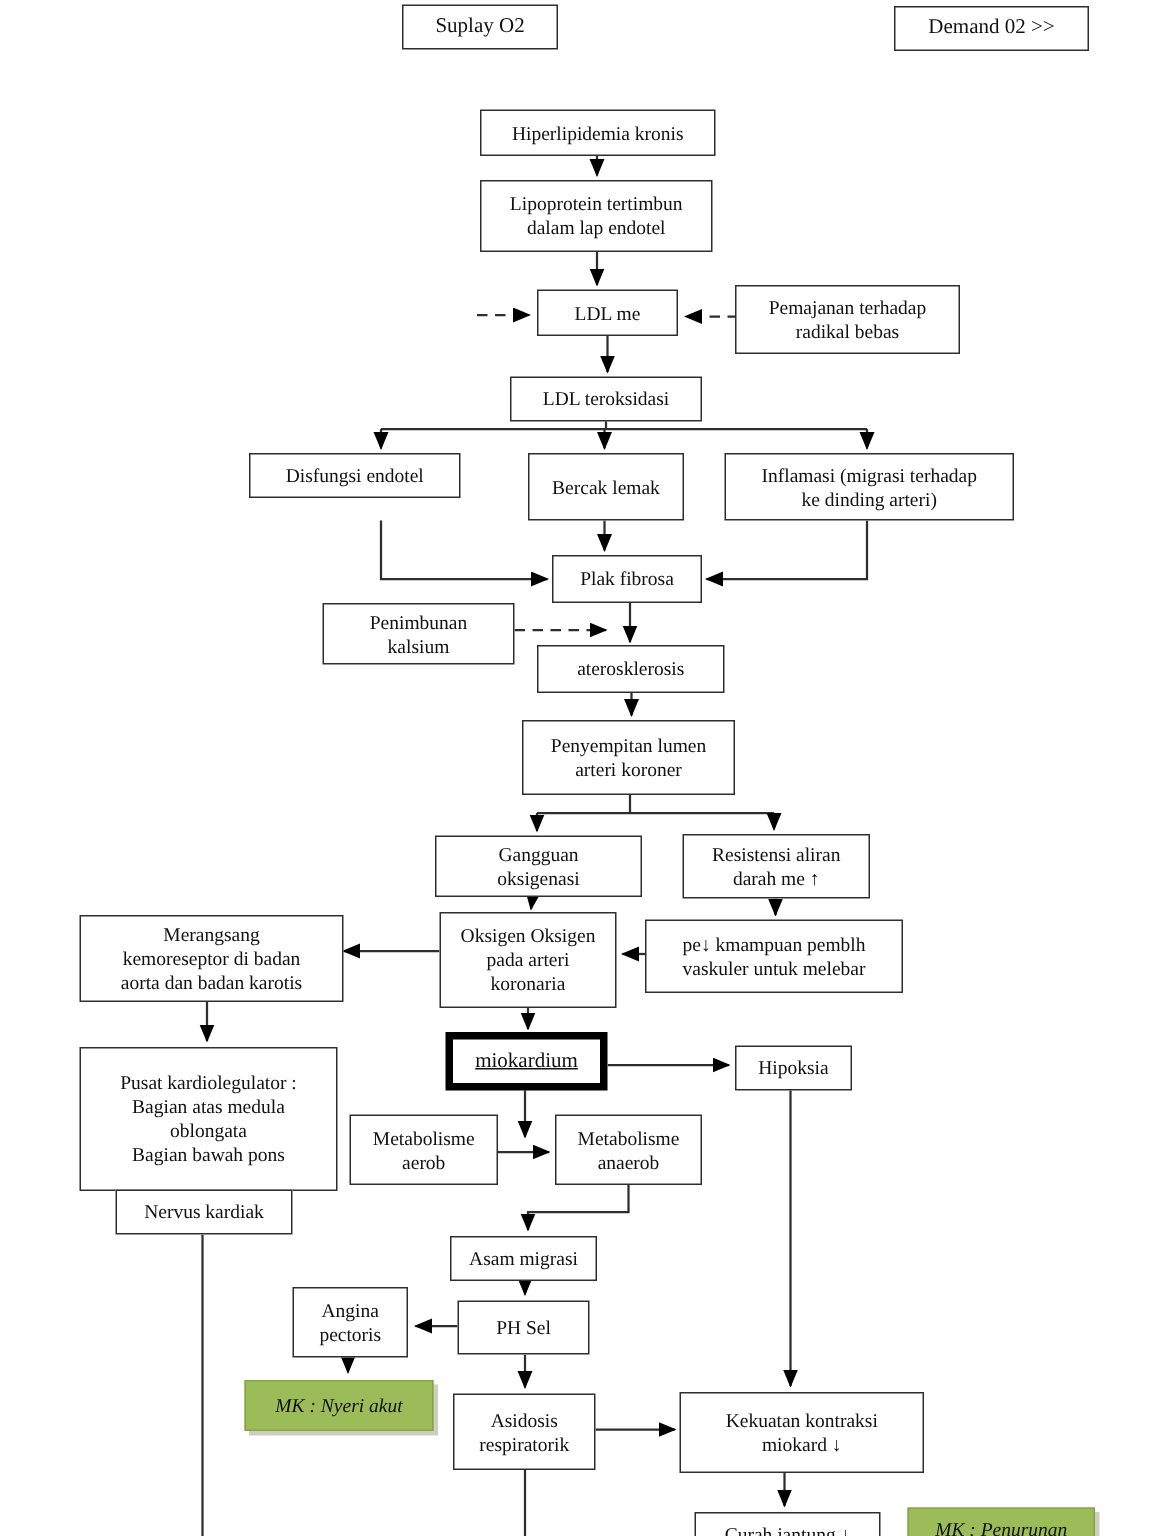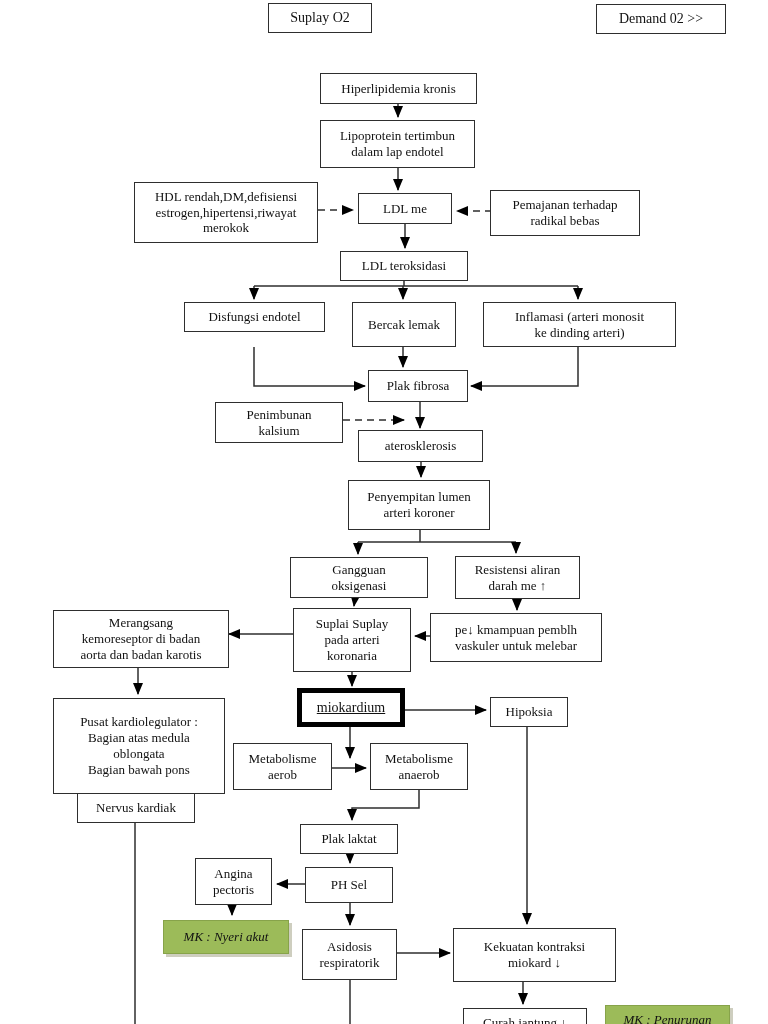--- a/index.html
+++ b/index.html
@@ -73,68 +73,65 @@
     <line x1="523" y1="982" x2="523" y2="1004" marker-end="url(#ah)"></line>
     <line x1="350" y1="980" x2="350" y2="1024"></line>
   </svg>
 
   <div class="box toplabel" style="left:268px;top:3px;width:104px;height:27px">Suplay O2</div>
   <div class="box toplabel" style="left:596px;top:4px;width:130px;height:29px">Demand 02 &gt;&gt;</div>
 
   <div class="box" style="left:320px;top:73px;width:157px;height:31px">Hiperlipidemia kronis</div>
   <div class="box" style="left:320px;top:120px;width:155px;height:48px">Lipoprotein tertimbun
 dalam lap endotel</div>
-  <div class="box" style="left:134px;top:182px;width:184px;height:61px">HDL rendah,DM,defisiensi
-estrogen,hipertensi,riwayat
-merokok</div>
   <div class="box" style="left:358px;top:193px;width:94px;height:31px">LDL me</div>
   <div class="box" style="left:490px;top:190px;width:150px;height:46px">Pemajanan terhadap
 radikal bebas</div>
   <div class="box" style="left:340px;top:251px;width:128px;height:26px">LDL teroksidasi</div>
 
-  <div class="box" style="left:184px;top:302px;width:141px;height:29px">Disfungsi endotel</div>
+  <div class="box" style="left:166px;top:302px;width:141px;height:29px">Disfungsi endotel</div>
   <div class="box" style="left:352px;top:302px;width:104px;height:45px">Bercak lemak</div>
-  <div class="box" style="left:483px;top:302px;width:193px;height:45px">Inflamasi (arteri monosit
+  <div class="box" style="left:483px;top:302px;width:193px;height:45px">Inflamasi (migrasi terhadap
 ke dinding arteri)</div>
 
   <div class="box" style="left:368px;top:370px;width:100px;height:32px">Plak fibrosa</div>
   <div class="box" style="left:358px;top:430px;width:125px;height:32px">aterosklerosis</div>
   <div class="box" style="left:215px;top:402px;width:128px;height:41px">Penimbunan
 kalsium</div>
   <div class="box" style="left:348px;top:480px;width:142px;height:50px">Penyempitan lumen
 arteri koroner</div>
 
   <div class="box" style="left:290px;top:557px;width:138px;height:41px">Gangguan
 oksigenasi</div>
   <div class="box" style="left:455px;top:556px;width:125px;height:43px">Resistensi aliran
 darah me ↑</div>
 
   <div class="box" style="left:53px;top:610px;width:176px;height:58px">Merangsang
 kemoreseptor di badan
 aorta dan badan karotis</div>
-  <div class="box" style="left:293px;top:608px;width:118px;height:64px">Suplai Suplay
+  <div class="box" style="left:293px;top:608px;width:118px;height:64px">Oksigen Oksigen
 pada arteri
 koronaria</div>
   <div class="box" style="left:430px;top:613px;width:172px;height:49px">pe↓ kmampuan pemblh
 vaskuler untuk melebar</div>
 
   <div class="box" style="left:53px;top:698px;width:172px;height:96px">Pusat kardiolegulator :
 Bagian atas medula
 oblongata
 Bagian bawah pons</div>
   <div class="box thick" style="left:297px;top:688px;width:108px;height:39px">miokardium</div>
   <div class="box" style="left:490px;top:697px;width:78px;height:27px">Hipoksia</div>
 
   <div class="box" style="left:233px;top:743px;width:99px;height:47px">Metabolisme
 aerob</div>
   <div class="box" style="left:370px;top:743px;width:98px;height:47px">Metabolisme
 anaerob</div>
 
   <div class="box" style="left:77px;top:793px;width:118px;height:30px">Nervus kardiak</div>
-  <div class="box" style="left:300px;top:824px;width:98px;height:26px">Plak laktat</div>
+  <div class="box" style="left:300px;top:824px;width:98px;height:26px">Asam migrasi</div>
 
   <div class="box" style="left:195px;top:858px;width:77px;height:47px">Angina
 pectoris</div>
   <div class="box" style="left:305px;top:867px;width:88px;height:36px">PH Sel</div>
 
   <div class="box green" style="left:163px;top:920px;width:126px;height:34px">MK : Nyeri akut</div>
   <div class="box" style="left:302px;top:929px;width:95px;height:51px">Asidosis
 respiratorik</div>
   <div class="box" style="left:453px;top:928px;width:163px;height:54px">Kekuatan kontraksi
 miokard ↓</div>

